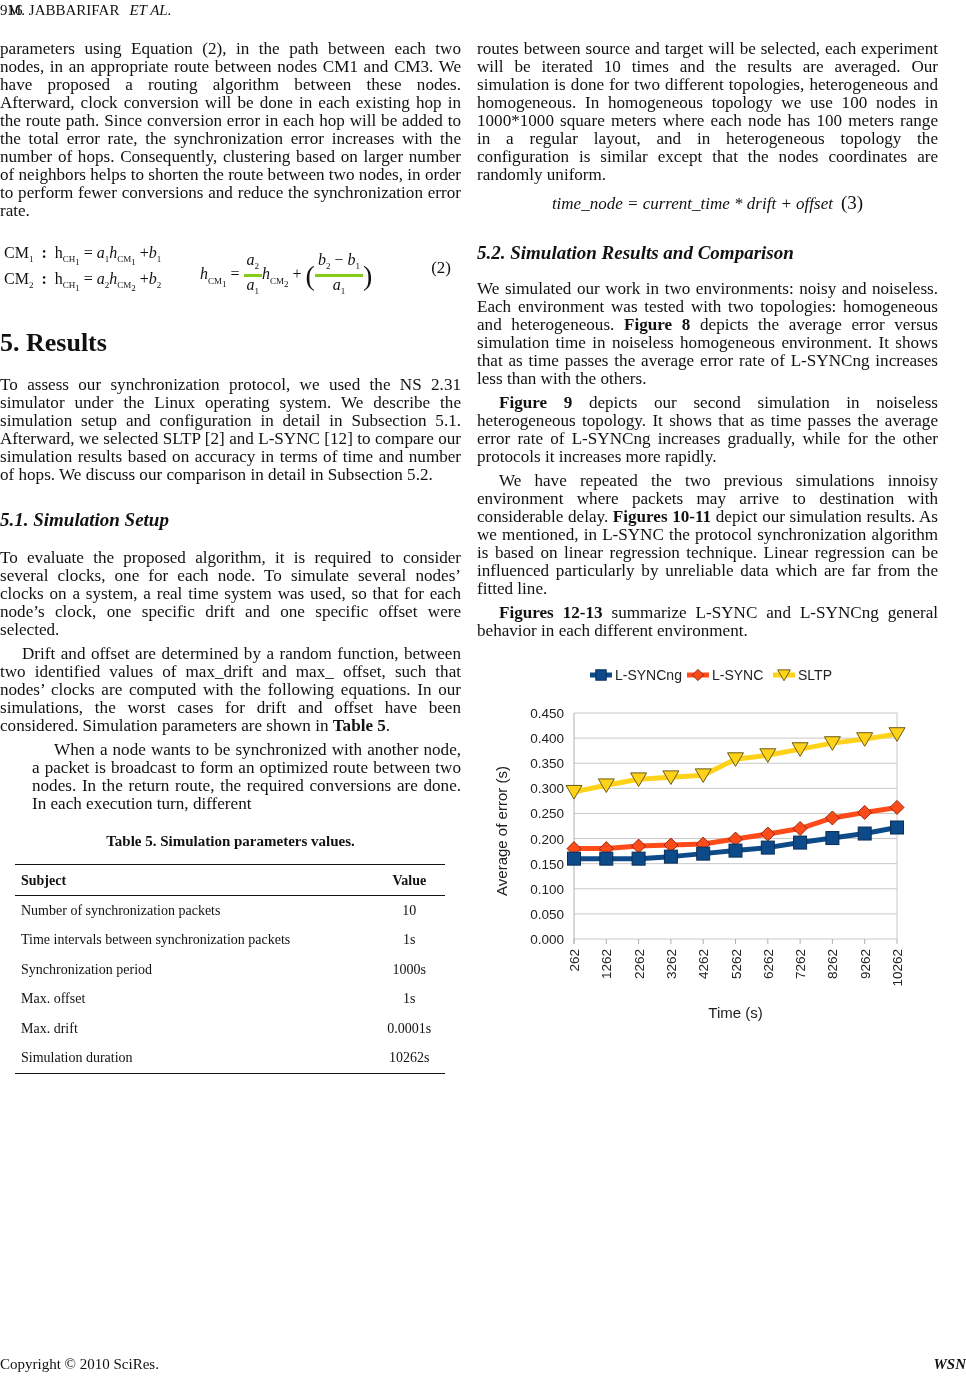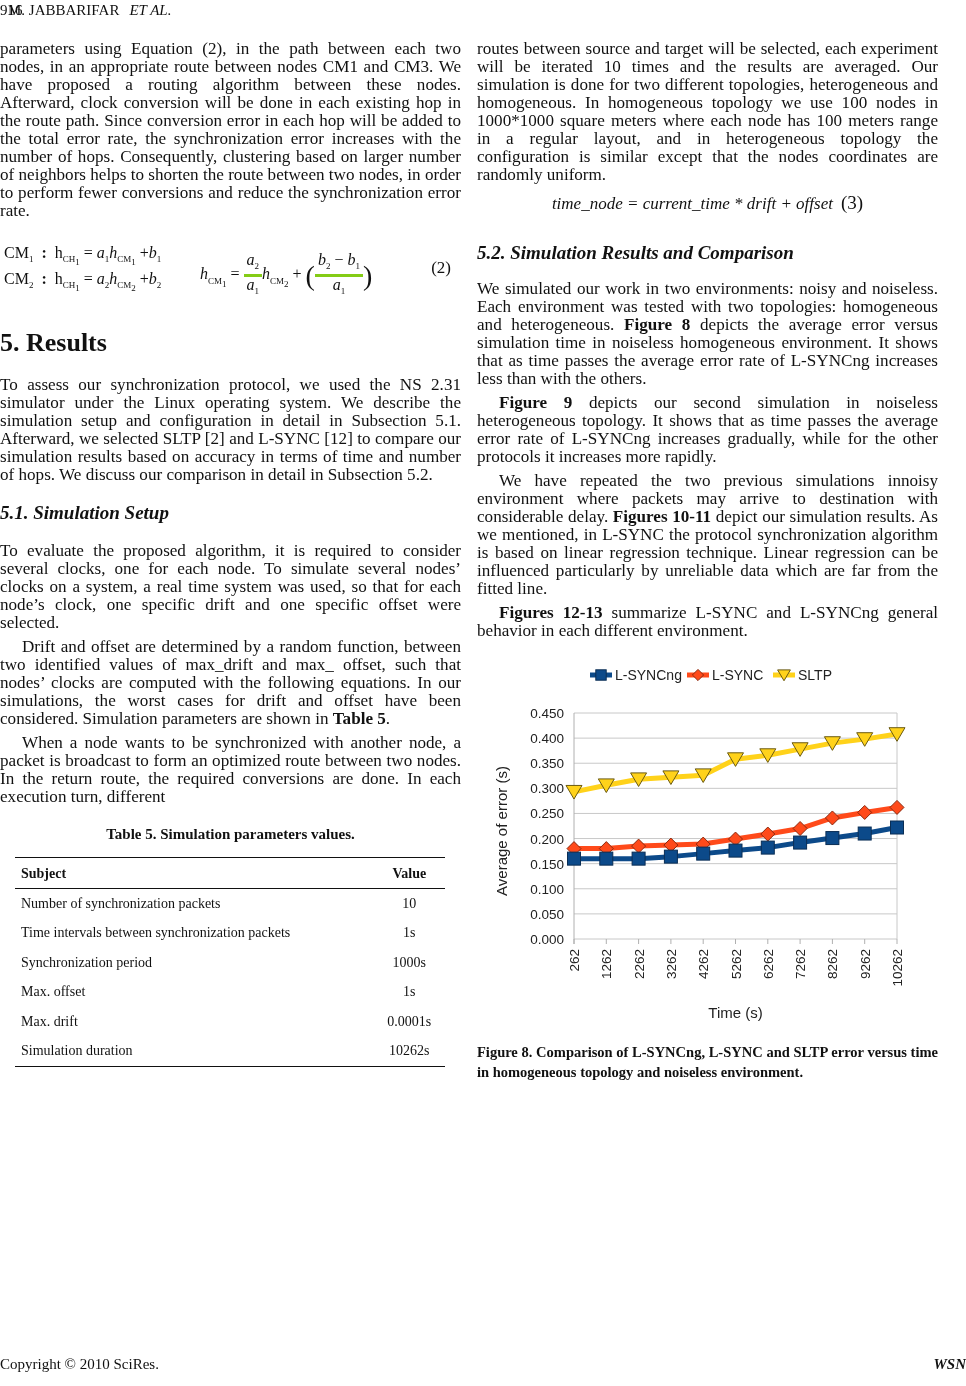--- a/index.html
+++ b/index.html
@@ -53,24 +53,24 @@
   <div class="eq2">
     <div class="l1"><span>CM</span><sub>1</sub>&nbsp;&nbsp;<b>:</b>&nbsp;&nbsp;h<sub>CH<sub>1</sub></sub> = <i>a</i><sub>1</sub><i>h</i><sub>CM<sub>1</sub></sub> +<i>b</i><sub>1</sub></div>
     <div class="l2"><span>CM</span><sub>2</sub>&nbsp;&nbsp;<b>:</b>&nbsp;&nbsp;h<sub>CH<sub>1</sub></sub> = <i>a</i><sub>2</sub><i>h</i><sub>CM<sub>2</sub></sub> +<i>b</i><sub>2</sub></div>
     <div class="rhs"><i>h</i><sub>CM<sub>1</sub></sub> = <span class="frac"><span class="top"><i>a</i><sub>2</sub></span><span><i>a</i><sub>1</sub></span></span><i>h</i><sub>CM<sub>2</sub></sub> + <span style="font-size:28px;vertical-align:middle;">(</span><span class="frac"><span class="top"><i>b</i><sub>2</sub> − <i>b</i><sub>1</sub></span><span><i>a</i><sub>1</sub></span></span><span style="font-size:28px;vertical-align:middle;">)</span></div>
     <div class="num">(2)</div>
   </div>
 
   <h2 style="margin-top:20px;margin-bottom:18px;">5. Results</h2>
   <p>To assess our synchronization protocol, we used the NS 2.31 simulator under the Linux operating system. We describe the simulation setup and configuration in detail in Subsection 5.1. Afterward, we selected SLTP [2] and L-SYNC [12] to compare our simulation results based on accuracy in terms of time and number of hops. We discuss our comparison in detail in Subsection 5.2.</p>
 
-  <h3 style="margin-top:18px;margin-bottom:18px;">5.1. Simulation Setup</h3>
+  <h3 style="margin-top:25px;margin-bottom:18px;">5.1. Simulation Setup</h3>
   <p>To evaluate the proposed algorithm, it is required to consider several clocks, one for each node. To simulate several nodes’ clocks on a system, a real time system was used, so that for each node’s clock, one specific drift and one specific offset were selected.</p>
   <p class="ind" style="margin-top:6px;"><span>Drift and offset are determined by a random function, between two identified values of max_drift and max_ offset, such that nodes’ clocks are computed with the following equations. In our simulations, the worst cases for drift and offset have been considered. Simulation parameters are shown in</span> <b>Table 5</b>.</p>
-  <p class="ind" style="margin-top:6px;">When a node wants to be synchronized with another node, a packet is broadcast to form an optimized route between two nodes. In the return route, the required conversions are done. In each execution turn, different</p>
+  <p class="ind" style="margin-top:6px;padding-left:32px;">When a node wants to be synchronized with another node, a packet is broadcast to form an optimized route between two nodes. In the return route, the required conversions are done. In each execution turn, different</p>
 
   <div class="tcap">Table 5. Simulation parameters values.</div>
   <table>
     <thead>
       <tr>
         <th>Subject</th>
         <th class="v">Value</th>
       </tr>
     </thead>
     <tbody>
@@ -199,19 +199,18 @@
       <rect x="187.4" y="196.13555555555556" width="13" height="13" fill="#0c4a8a" stroke="#0a2e55" stroke-width="1"></rect>
       <rect x="219.7" y="193.1222222222222" width="13" height="13" fill="#0c4a8a" stroke="#0a2e55" stroke-width="1"></rect>
       <rect x="252" y="190.10888888888888" width="13" height="13" fill="#0c4a8a" stroke="#0a2e55" stroke-width="1"></rect>
       <rect x="284.3" y="187.09555555555556" width="13" height="13" fill="#0c4a8a" stroke="#0a2e55" stroke-width="1"></rect>
       <rect x="316.6" y="182.07333333333332" width="13" height="13" fill="#0c4a8a" stroke="#0a2e55" stroke-width="1"></rect>
       <rect x="348.9" y="177.55333333333334" width="13" height="13" fill="#0c4a8a" stroke="#0a2e55" stroke-width="1"></rect>
       <rect x="381.2" y="173.03333333333333" width="13" height="13" fill="#0c4a8a" stroke="#0a2e55" stroke-width="1"></rect>
       <rect x="413.5" y="167.00666666666666" width="13" height="13" fill="#0c4a8a" stroke="#0a2e55" stroke-width="1"></rect>
     </svg>
 
-  <div class="fcap" style="margin-top:8px;">Figure 8. Comparison of L-SYNCng, L-SYNC and SLTP error versus time in homogeneous topology and noiseless environment.</div>
 </div>
 
 <div class="ftr">
   <span class="c">Copyright © 2010 SciRes.</span>
   <span class="j">WSN</span>
 </div>
 
 </body></html>

